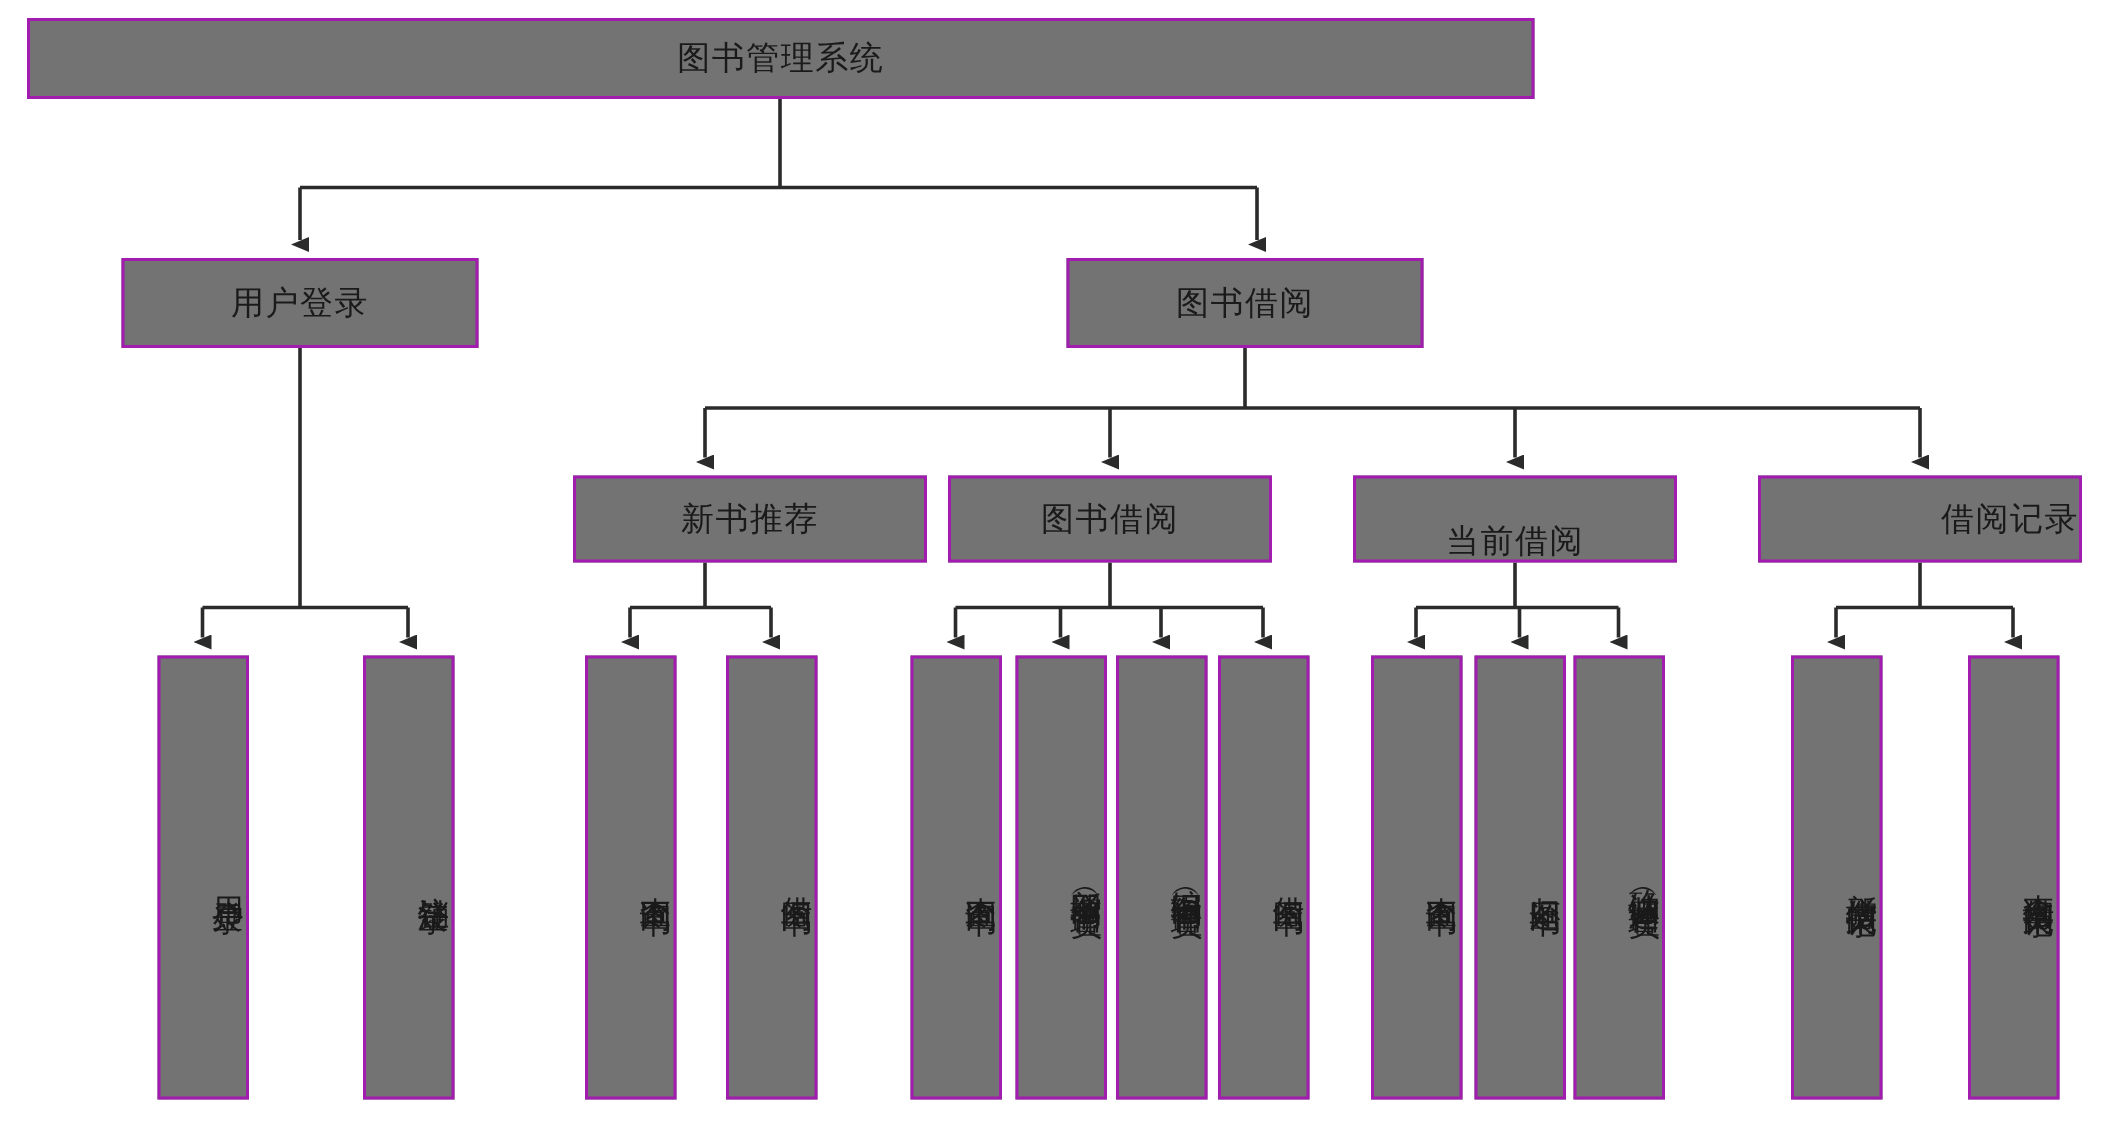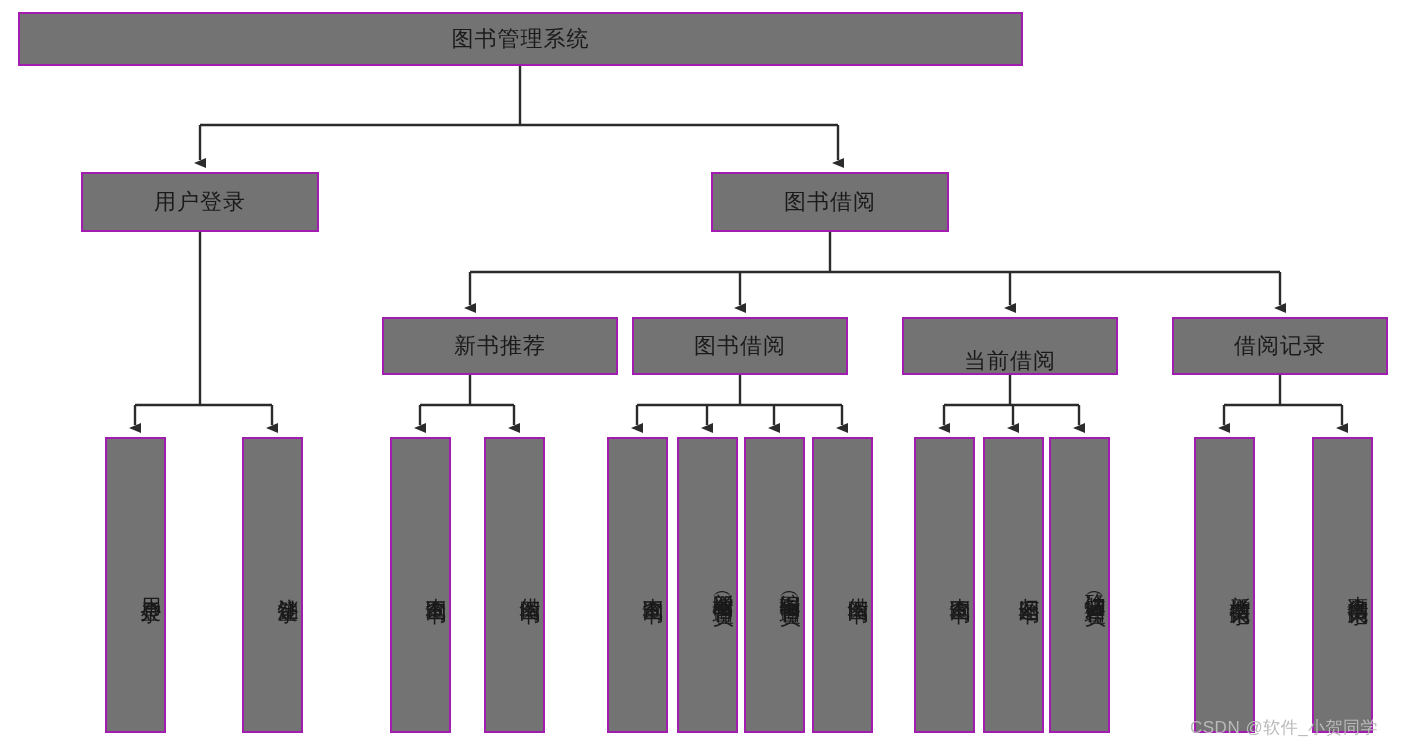--- a/index.html
+++ b/index.html
@@ -132,21 +132,21 @@
       </div>
       <div class="node horiz" style="left: 382px; top: 317px; width: 236px; height: 58px;">
         <span>新书推荐</span>
       </div>
       <div class="node horiz" style="left: 632px; top: 317px; width: 216px; height: 58px;">
         <span>图书借阅</span>
       </div>
       <div class="node horiz" style="left: 902px; top: 317px; width: 216px; height: 58px; align-items: flex-end;">
         <span>当前借阅</span>
       </div>
-      <div class="node horiz" style="left: 1172px; top: 317px; width: 216px; height: 58px;">
+      <div class="node horiz" style="left: 1172px; top: 317px; width: 216px; height: 58px; justify-content: flex-end;">
         <span>借阅记录</span>
       </div>
       <div class="node vert" style="left: 105px; top: 437px; width: 61px; height: 296px;">
         <span class="vtext">用户登录</span>
       </div>
       <div class="node vert" style="left: 242px; top: 437px; width: 61px; height: 296px;">
         <span class="vtext">注销登录</span>
       </div>
       <div class="node vert" style="left: 390px; top: 437px; width: 61px; height: 296px;">
         <span class="vtext">查询图书</span>
@@ -176,14 +176,13 @@
         <span class="vtext">确认归还（管理员）</span>
       </div>
       <div class="node vert" style="left: 1194px; top: 437px; width: 61px; height: 296px;">
         <span class="vtext">新增借阅记录</span>
       </div>
       <div class="node vert" style="left: 1312px; top: 437px; width: 61px; height: 296px;">
         <span class="vtext">查询借阅记录</span>
       </div>
     </div>
 
-  <div class="watermark" style="left: 1190px; top: 716px;">CSDN @软件_小贺同学</div>
 </div>
 
 </body></html>

